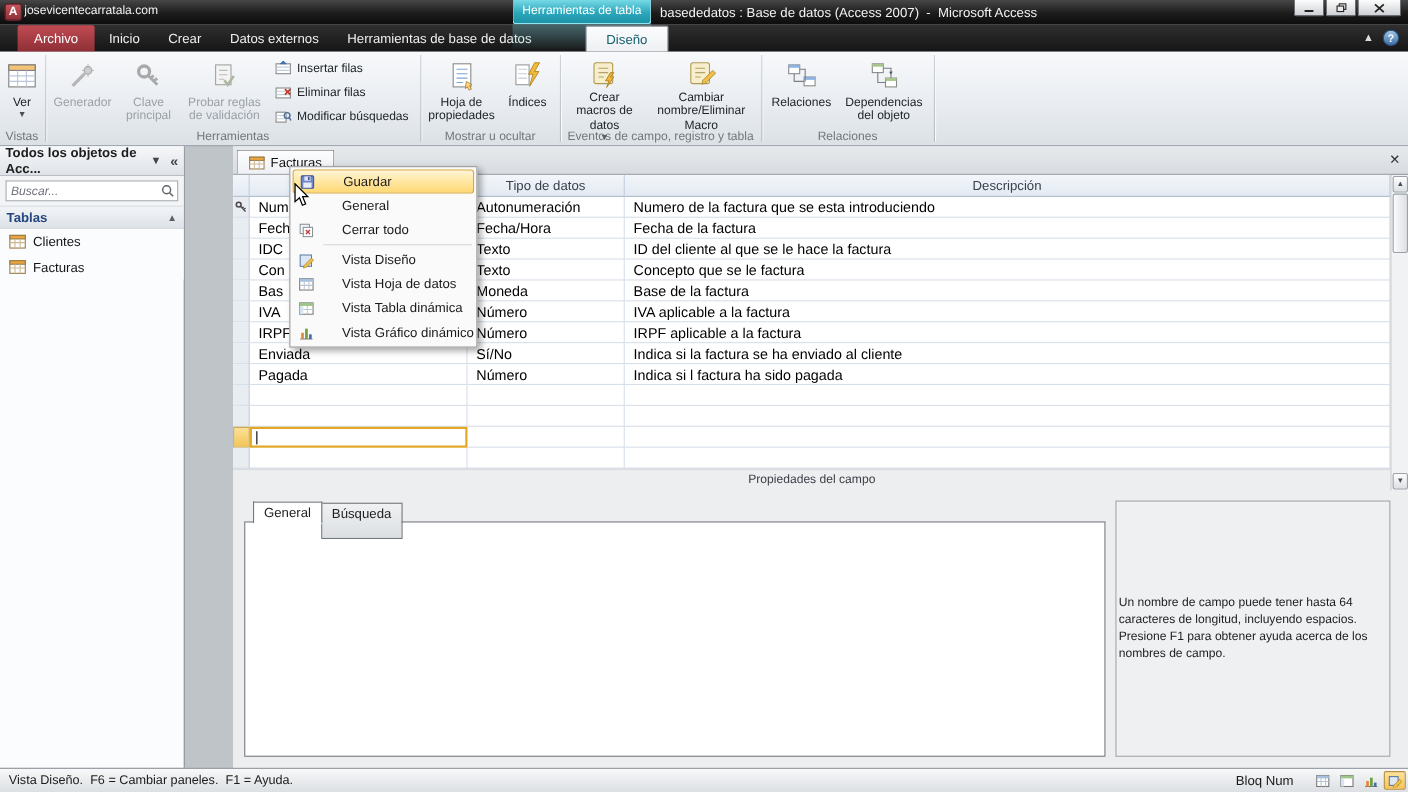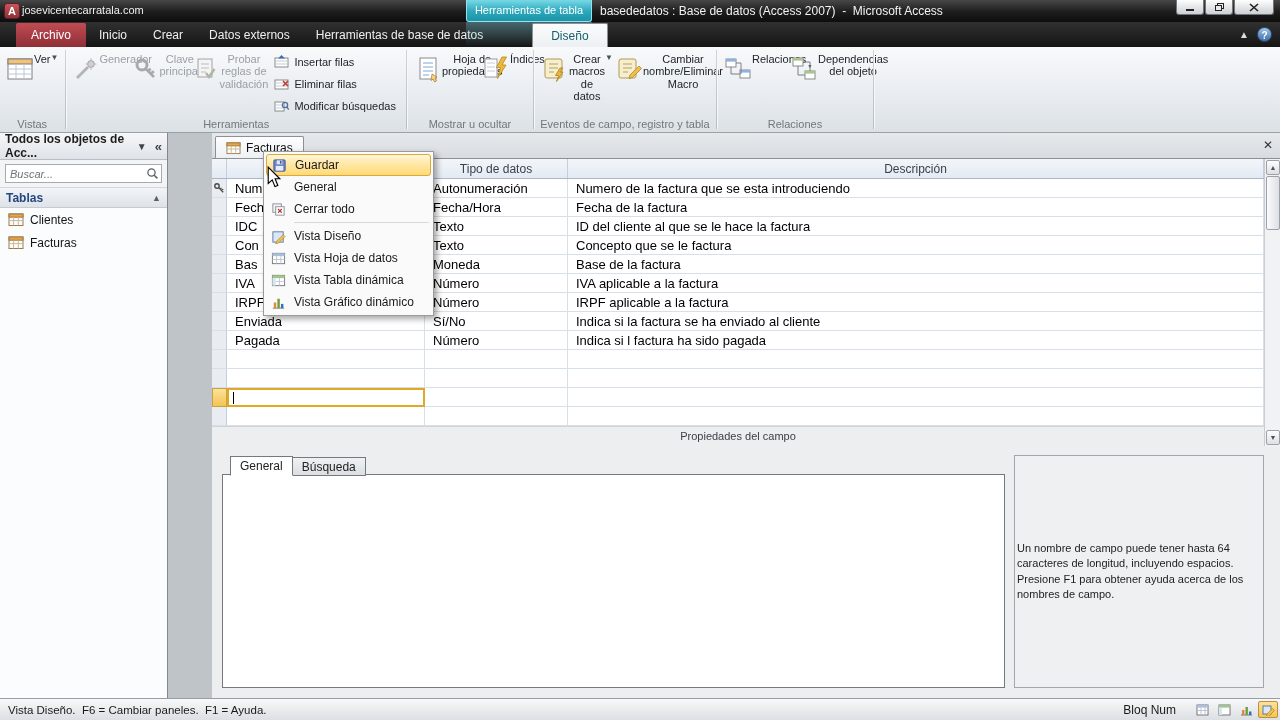--- a/index.html
+++ b/index.html
@@ -26,21 +26,21 @@
   .ribbon-right{position:absolute;right:8px;top:5px;display:flex;gap:8px;align-items:center}
   .min-ribbon{color:#ddd;font-size:10px}
   .help-btn{width:15px;height:15px;border-radius:50%;background:linear-gradient(#9fc5e8,#3d6ea5);color:#fff;font-size:10px;font-weight:bold;text-align:center;line-height:15px;border:1px solid #2a4d77}
 
   
   .ribbon{position:absolute;top:47px;left:0;right:0;height:86px;background:linear-gradient(180deg,#f8f9fb,#e9edf1 55%,#dce1e6);border-bottom:1px solid #9aa1a8;display:flex}
   .rgroup{display:flex;flex-direction:column;padding:2px 3px 0}
   .rg-content{flex:1;display:flex;align-items:flex-start;gap:2px}
   .rg-label{height:16px;font-size:11px;color:#70777e;text-align:center;line-height:15px;white-space:nowrap}
   .rg-sep{width:1px;background:linear-gradient(#cfd4da,#b7bdc4);margin:3px 1px;box-shadow:1px 0 0 #f6f8fa}
-  .bigbtn{display:flex;flex-direction:row;align-items:flex-start;text-align:center;font-size:11px;line-height:1.12;color:#20262c;padding:3px 2px 0;border:1px solid transparent;border-radius:2px;height:68px}
+  .bigbtn{display:flex;flex-direction:column;align-items:center;text-align:center;font-size:11px;line-height:1.12;color:#20262c;padding:3px 2px 0;border:1px solid transparent;border-radius:2px;height:68px}
   .bigbtn .bicon{height:32px;display:flex;align-items:center;justify-content:center;margin-bottom:2px}
   .bigbtn.disabled{color:#9aa0a7}
   .caret{font-size:8px;color:#4a5058;margin-top:1px}
   .smallcol{display:flex;flex-direction:column;justify-content:flex-start;gap:2px;padding-top:3px}
   .smallbtn{display:flex;align-items:center;gap:5px;font-size:11px;color:#20262c;height:20px;padding:0 5px;border:1px solid transparent;border-radius:2px}
 
   
   .workspace{position:absolute;top:133px;left:0;right:0;bottom:22px}
 
   
@@ -82,38 +82,38 @@
   .props-caption{position:absolute;left:0;right:16px;top:293px;height:20px;background:#eceef0;border-top:1px solid #d0d3d7;text-align:center;font-size:11px;color:#3a3f45;line-height:19px}
 
   
   .vscroll{position:absolute;right:0;top:26px;width:16px;height:287px;background:#f1f2f4;border-left:1px solid #c9cdd2}
   .vs-btn{position:absolute;left:1px;width:14px;height:15px;background:linear-gradient(#fdfdfd,#dde0e4);border:1px solid #9aa1a8;border-radius:2px;font-size:7px;color:#4a5057;text-align:center;line-height:14px}
   .vs-thumb{position:absolute;left:1px;top:17px;width:14px;height:54px;background:linear-gradient(90deg,#fbfbfc,#dcdfe3);border:1px solid #9aa1a8;border-radius:2px}
 
   
   .props{position:absolute;left:0;right:0;top:313px;bottom:0;background:#eceef0}
   .prop-tabs{position:absolute;left:18px;top:10px;display:flex;z-index:2}
-  .ptab{height:19px;line-height:18px;padding:0 9px;font-size:12px;border:1px solid #75787c;background:linear-gradient(#eff1f3,#dcdfe2);color:#222}
+  .ptab{height:33px;line-height:18px;padding:0 9px;font-size:12px;border:1px solid #75787c;background:linear-gradient(#eff1f3,#dcdfe2);color:#222}
   .ptab.active{background:#fff;border-bottom:1px solid #fff;height:20px;z-index:3}
   .ptab + .ptab{margin-left:-1px;margin-top:1px}
   .prop-sheet{position:absolute;left:10px;top:28px;width:783px;bottom:10px;background:#fff;border:1px solid #75787c}
   .prop-help{position:absolute;left:802px;right:16px;top:9px;bottom:10px;background:#eef0f2;border:1px solid #a3a7ac;display:flex;align-items:center;justify-content:center}
   .prop-help .txt{width:244px;font-size:11px;color:#1d1d1d;text-align:left;line-height:1.4}
 
   
   .statusbar{position:absolute;left:0;right:0;bottom:0;height:22px;background:linear-gradient(#f7f8f9,#dcdfe3);border-top:1px solid #989da3;display:flex;align-items:center}
   .sb-left{padding-left:8px;font-size:11.5px;color:#1a1a1a;white-space:pre}
   .sb-right{margin-left:auto;display:flex;align-items:center;gap:2px;padding-right:2px}
   .numlock{font-size:12px;color:#1a1a1a;margin-right:14px}
   .view-btn{width:20px;height:17px;display:flex;align-items:center;justify-content:center;border:1px solid transparent;border-radius:2px}
   .view-btn.active{background:linear-gradient(#fde29a,#f6c654);border:1px solid #ba8f3d}
 
   
   .ctx-menu{position:absolute;left:263px;top:151px;width:171px;background:#fafafa;border:1px solid #9b9b9b;box-shadow:3px 3px 6px rgba(0,0,0,.35);padding:2px;z-index:100}
-  .menu-item{height:22px;display:flex;align-items:center;gap:7px;padding-left:3px;font-size:12px;color:#1a1a1a}
+  .menu-item{height:22px;display:flex;align-items:center;gap:24px;padding-left:3px;font-size:12px;color:#1a1a1a}
   .menu-item .mi-icon{width:18px;height:16px;display:flex;align-items:center;justify-content:center}
   .menu-item.selected{background:linear-gradient(#fff6d9,#ffe8a6 45%,#ffd976);border:1px solid #d9a93c;border-radius:3px;height:22px}
   .menu-sep{height:1px;background:#d9d9d9;margin:2px 2px 2px 28px}
   .cursor{position:absolute;left:266px;top:166px;z-index:101}
 
   svg{display:block}
 </style>
 </head>
 <body>
 

